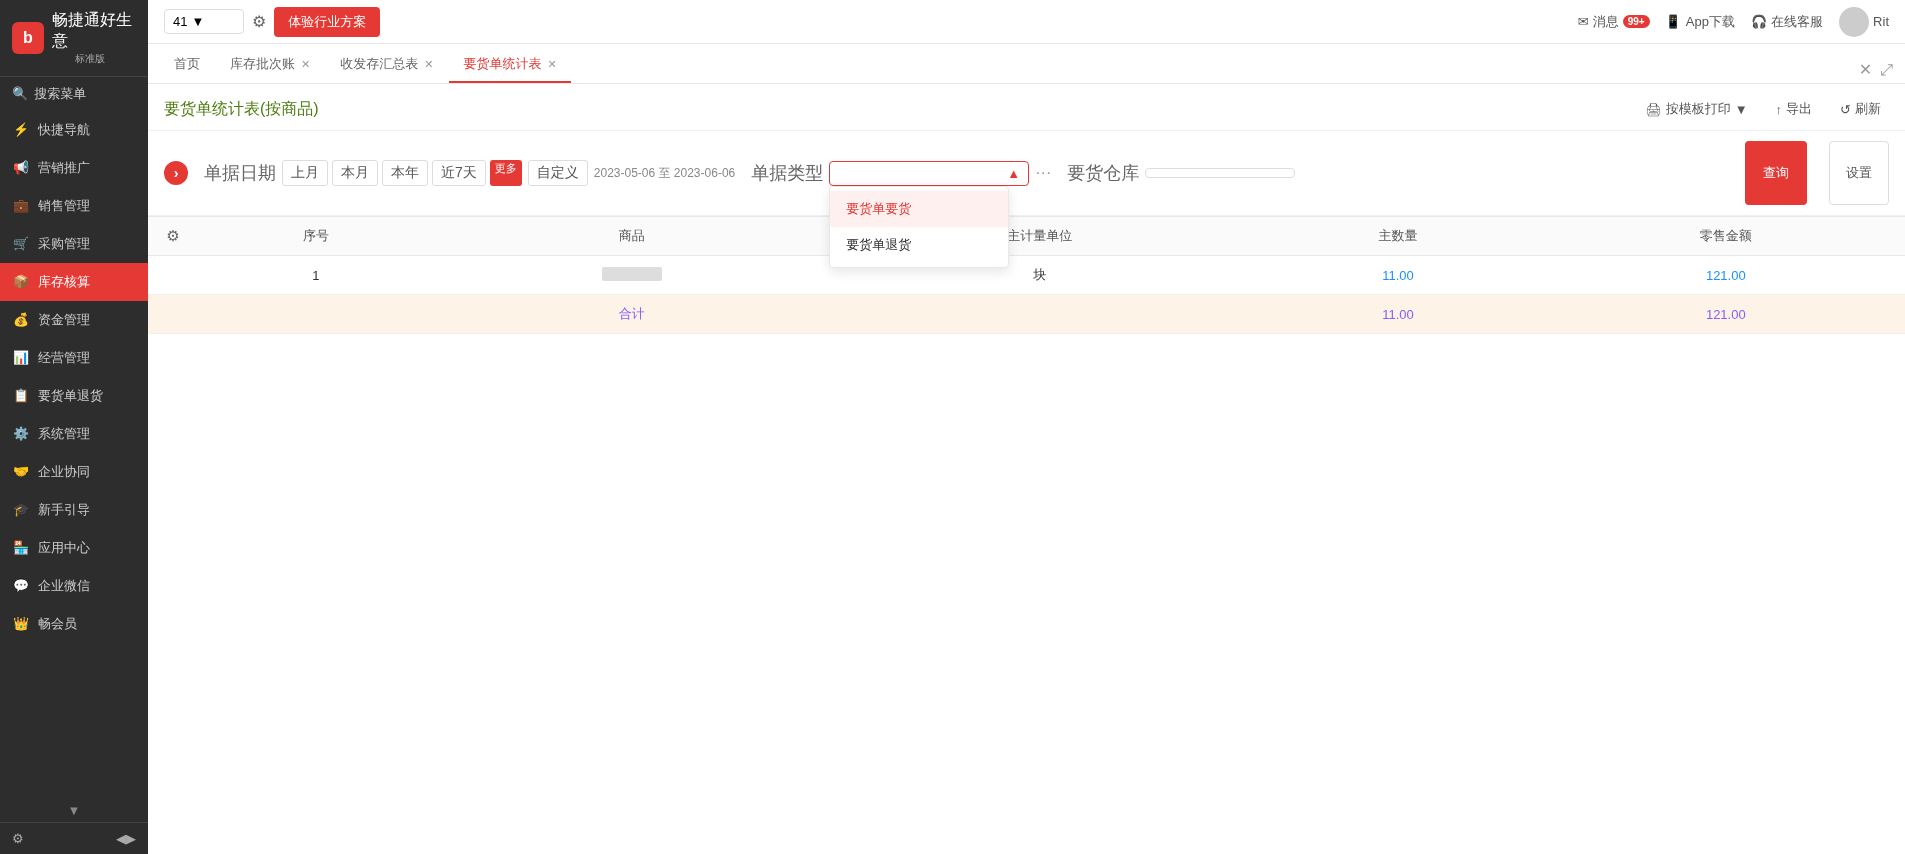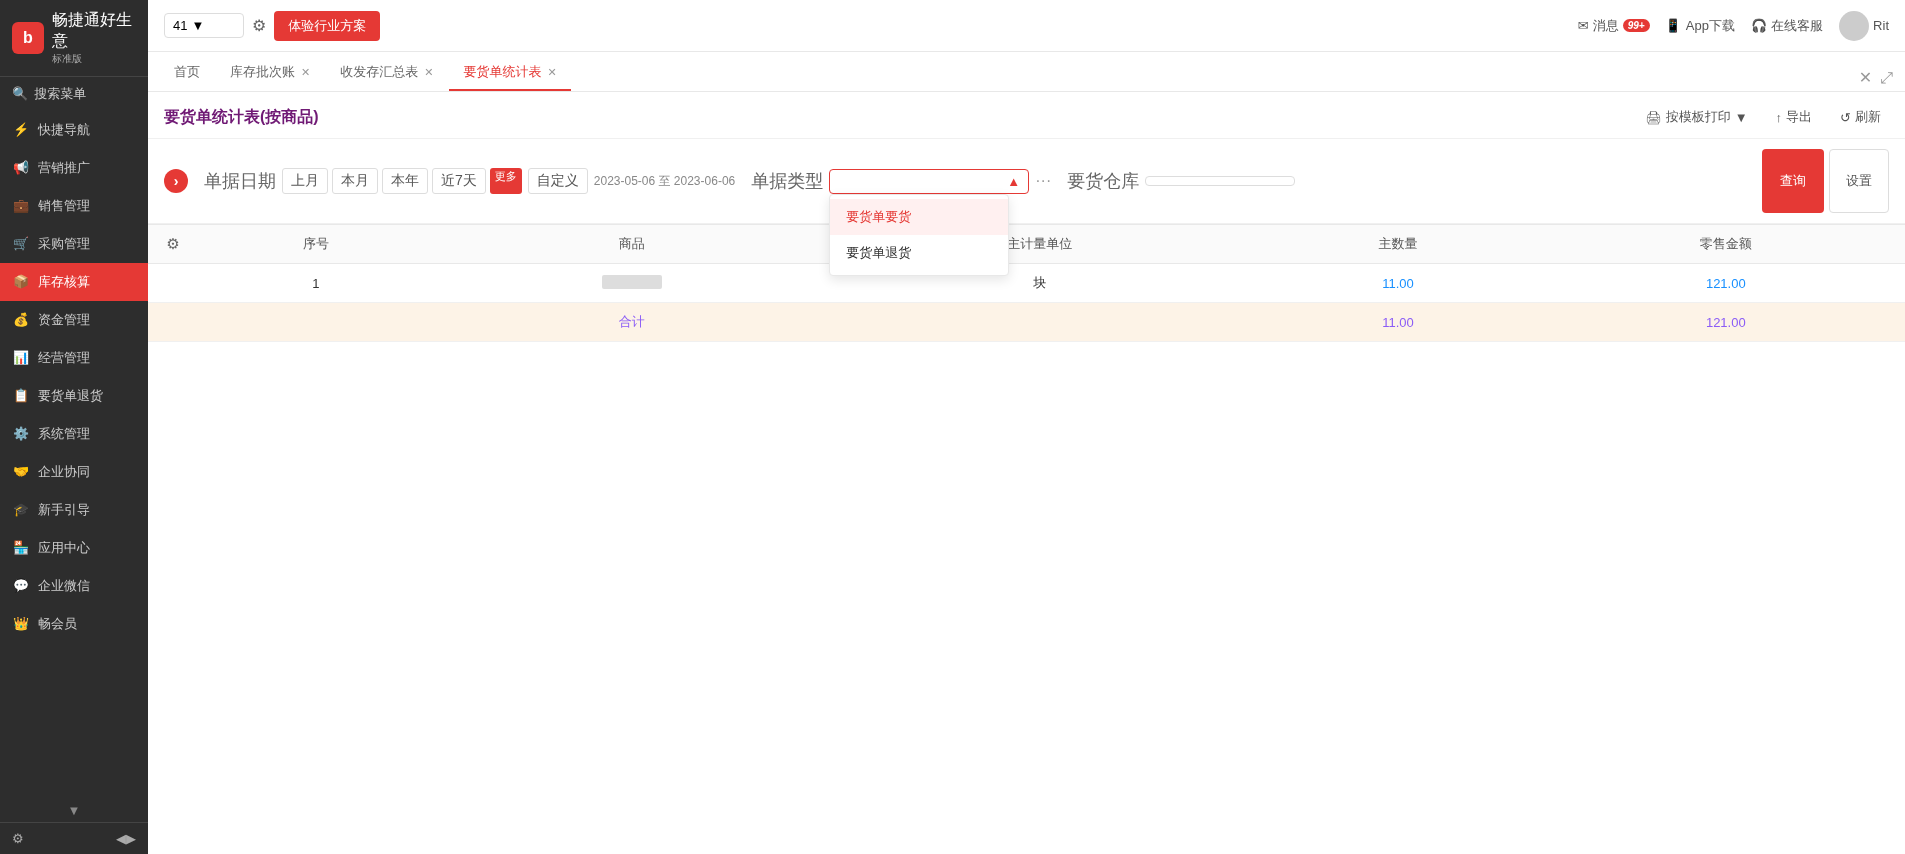--- a/index.html
+++ b/index.html
@@ -29,21 +29,21 @@
       border-radius: 6px;
       display: flex;
       align-items: center;
       justify-content: center;
       color: white;
       font-weight: bold;
       font-size: 16px;
       flex-shrink: 0;
     }
     .logo-text { font-size: 16px; color: #fff; line-height: 1.3; }
-    .logo-sub { font-size: 10px; color: #aaa; }
+    .logo-sub { font-size: 10px; color: #aaa; margin-left: 23px; }
 
     .sidebar-search {
       display: flex;
       align-items: center;
       padding: 8px 12px;
       gap: 6px;
       cursor: pointer;
       color: #ccc;
       font-size: 13px;
     }
@@ -81,21 +81,21 @@
     
     .main-area {
       flex: 1;
       display: flex;
       flex-direction: column;
       overflow: hidden;
     }
 
     
     .topbar {
-      height: 52px;
+      height: 44px;
       background: #fff;
       border-bottom: 1px solid #e8e8e8;
       display: flex;
       align-items: center;
       padding: 0 16px;
       gap: 12px;
       flex-shrink: 0;
     }
     .topbar-left {
       display: flex;
@@ -135,21 +135,20 @@
       gap: 4px;
       cursor: pointer;
     }
     .badge {
       background: #e53935;
       color: white;
       border-radius: 10px;
       font-size: 10px;
       padding: 1px 5px;
       font-weight: bold;
-      font-style: italic;
     }
     .avatar {
       width: 30px;
       height: 30px;
       border-radius: 50%;
       background: #ccc;
     }
 
     
     .tab-bar {
@@ -207,21 +206,21 @@
       min-height: 100%;
     }
 
     .page-header {
       padding: 12px 16px 8px;
       display: flex;
       align-items: center;
       justify-content: space-between;
       border-bottom: 1px solid #f0f0f0;
     }
-    .page-title { font-size: 16px; font-weight: 700; color: #701a75; }
+    .page-title { font-size: 16px; font-weight: 400; color: #4d7c0f; }
 
     .page-toolbar {
       display: flex;
       align-items: center;
       gap: 12px;
     }
     .toolbar-btn {
       display: flex;
       align-items: center;
       gap: 4px;
@@ -594,21 +593,21 @@
           <span class="filter-more-btn">···</span>
         </div>
 
         <div class="filter-group">
           <span class="filter-label">要货仓库</span>
           <div class="filter-select-box" style="border-color:#ddd; min-width:150px;">
             <span></span>
           </div>
         </div>
 
-        <div style="margin-left:auto; display:flex; gap:1px;">
+        <div style="margin-left:auto; display:flex; gap:18px;">
           <button class="query-btn">查询</button>
           <button class="settings-btn">设置</button>
         </div>
       </div>
 
       <div class="table-container">
         <table class="data-table">
           <thead>
             <tr>
               <th>

